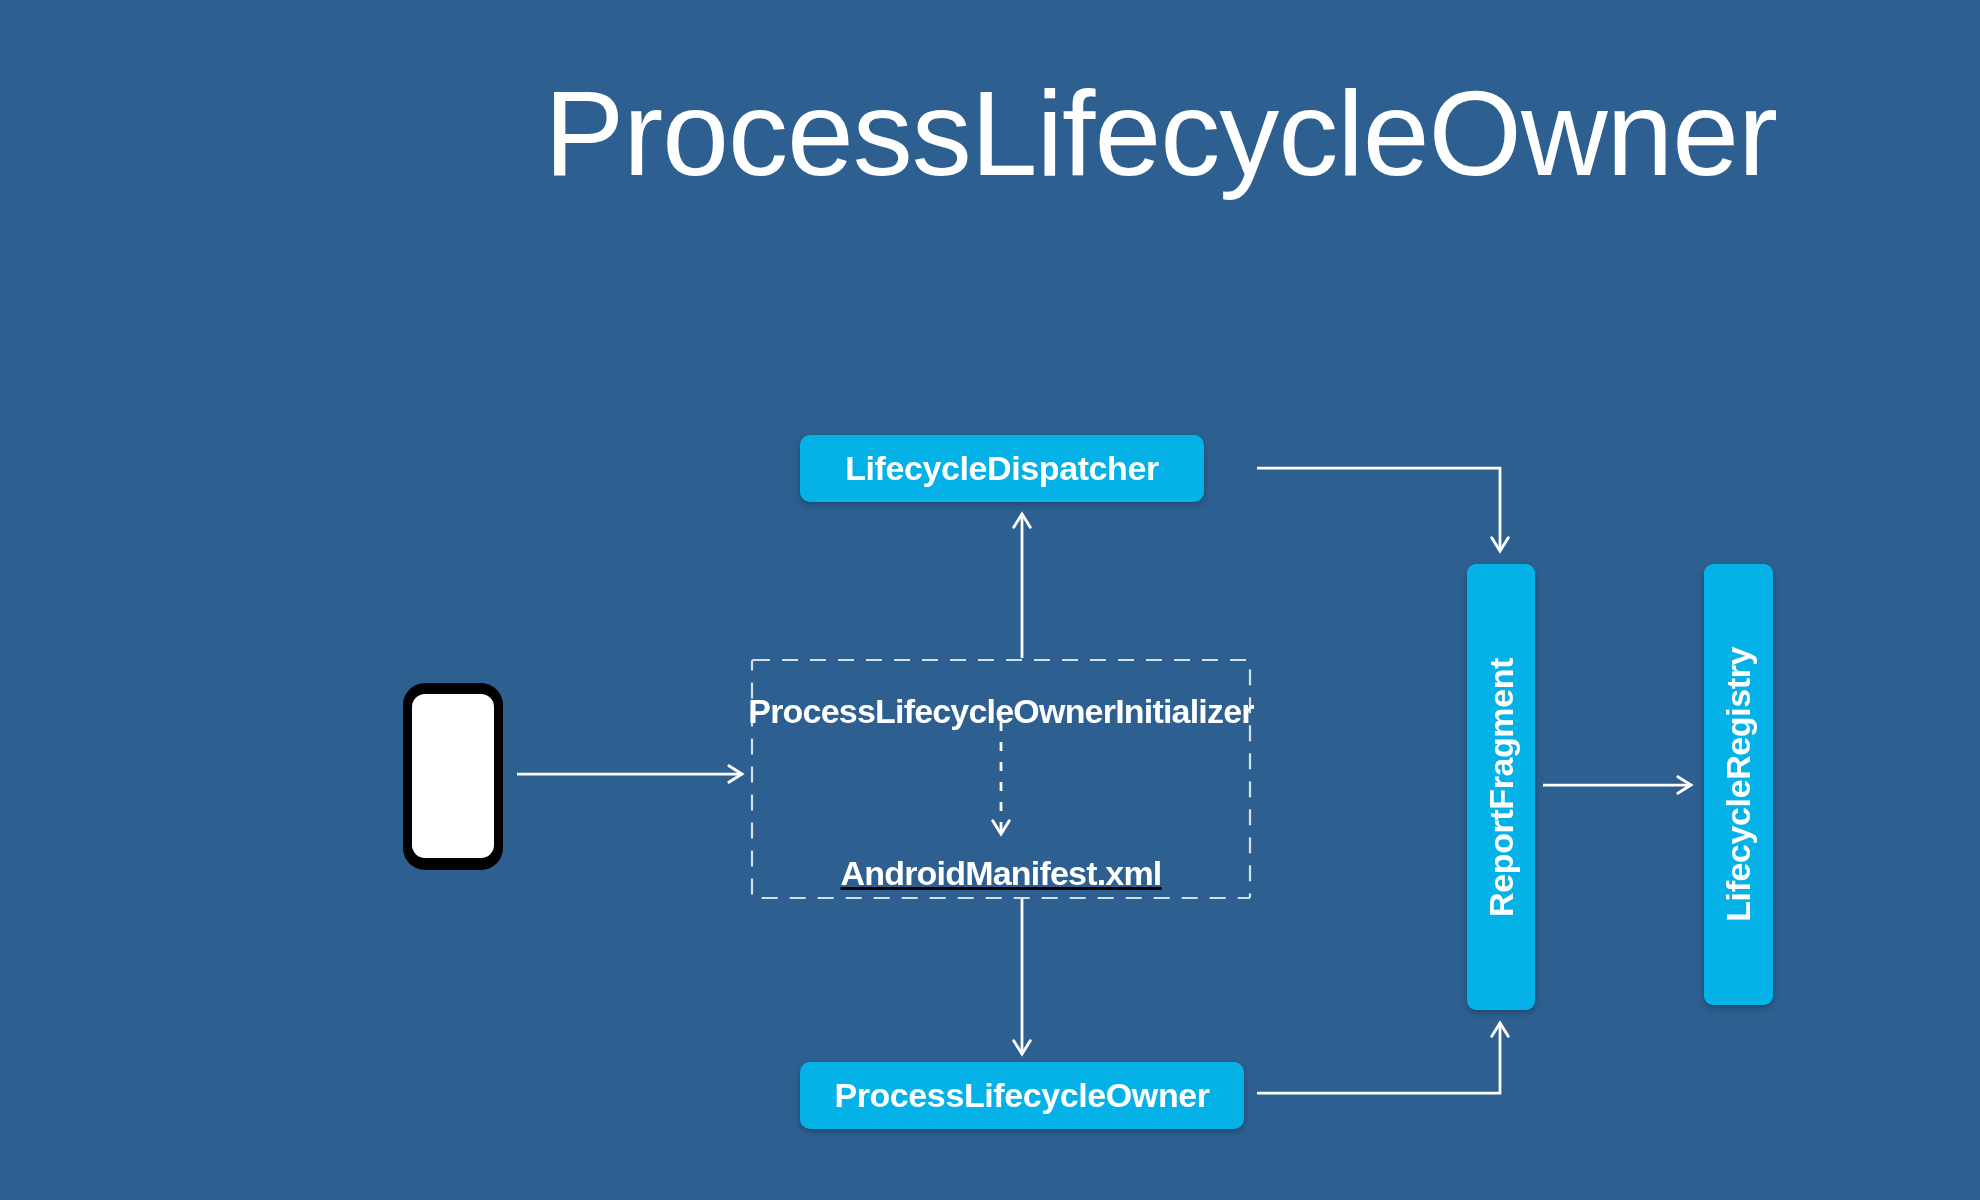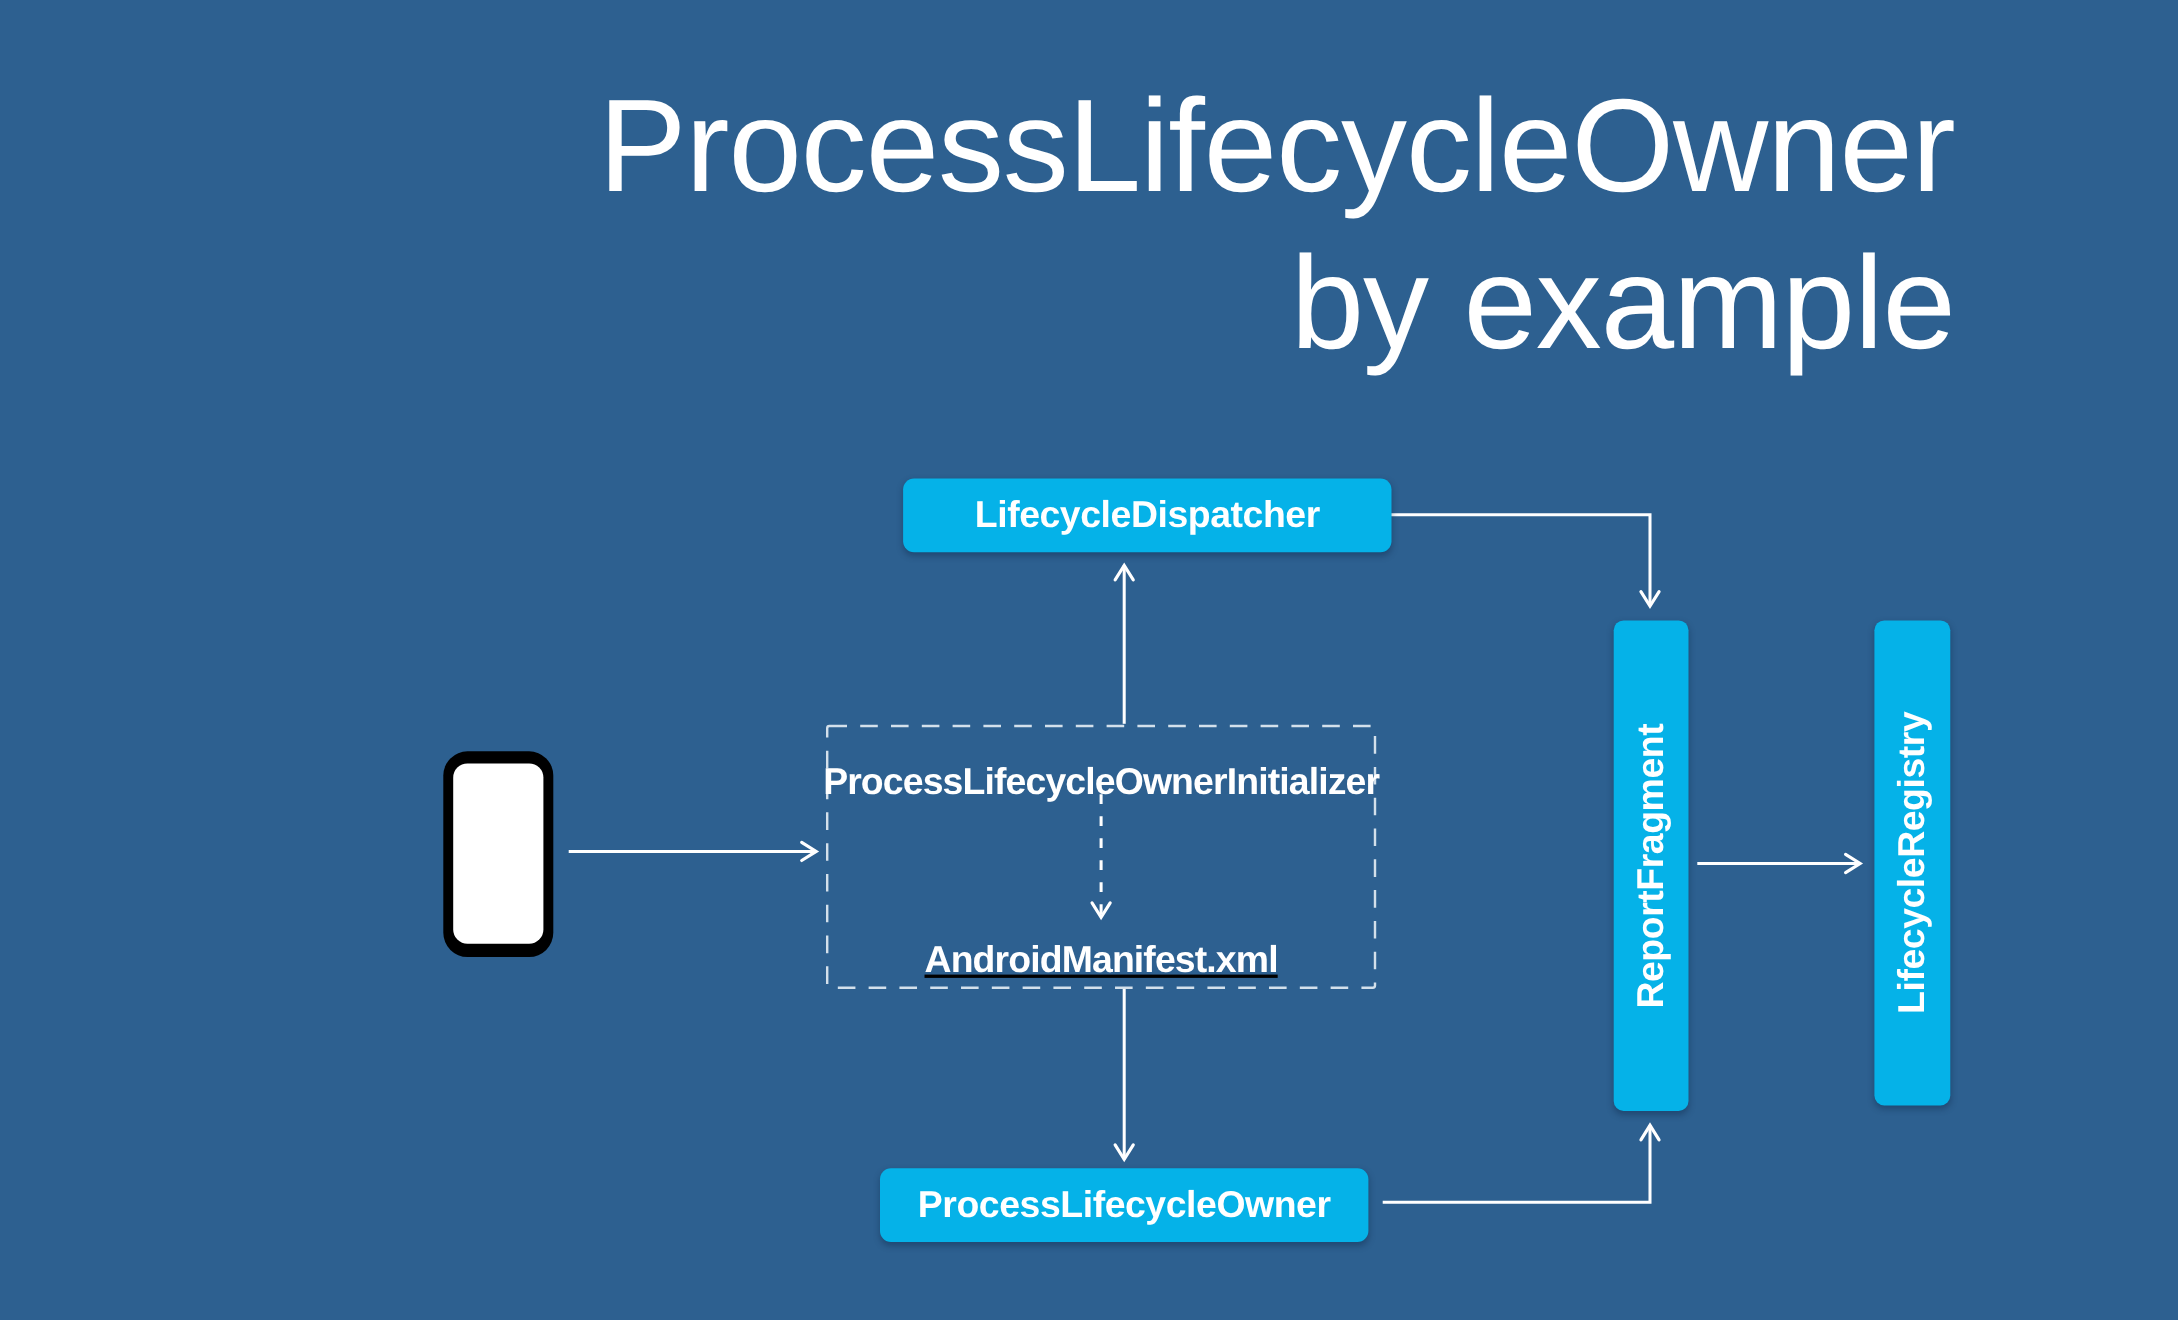--- a/index.html
+++ b/index.html
@@ -75,21 +75,21 @@
     justify-content: center;
     box-shadow: 0 3px 6px rgba(8, 30, 58, 0.35);
   }
   .node-label {
     color: var(--node-text, #fff);
     font-size: 34px;
     font-weight: 600;
     letter-spacing: -0.4px;
     white-space: nowrap;
   }
-  .box-dispatcher { left: 800px; top: 435px; width: 444px; height: 67px; margin-left: 21px; }
+  .box-dispatcher { left: 800px; top: 435px; width: 404px; height: 67px; }
   .box-owner      { left: 800px; top: 1062px; width: 444px; height: 67px; }
 
   .vbar { border-radius: 9px; }
   .bar-report   { left: 1467px; top: 564px; width: 68px; height: 446px; }
   .bar-registry { left: 1704px; top: 564px; width: 69px; height: 441px; }
   .node-label.vertical {
     writing-mode: vertical-rl;
     transform: rotate(180deg);
   }
 
@@ -123,21 +123,20 @@
     border-radius: 13px;
   }
 </style>
 </head>
 <body>
 
 <div class="stage">
 
   <h1 class="title">
     <span class="title-line">ProcessLifecycleOwner</span>
-    <span class="title-line">by example</span>
   </h1>
 
   <svg class="connectors" viewBox="0 0 1980 1200" xmlns="http://www.w3.org/2000/svg" aria-hidden="true">
     <defs>
       <marker id="arrowhead" viewBox="0 0 20 20" refX="16" refY="10" markerWidth="22" markerHeight="22" orient="auto" markerUnits="userSpaceOnUse">
         <path class="conn-head" d="M4 2.5 L16 10 L4 17.5"></path>
       </marker>
     </defs>
 
     <rect class="dashed-rect" x="752" y="660" width="498" height="238" rx="2"></rect>

